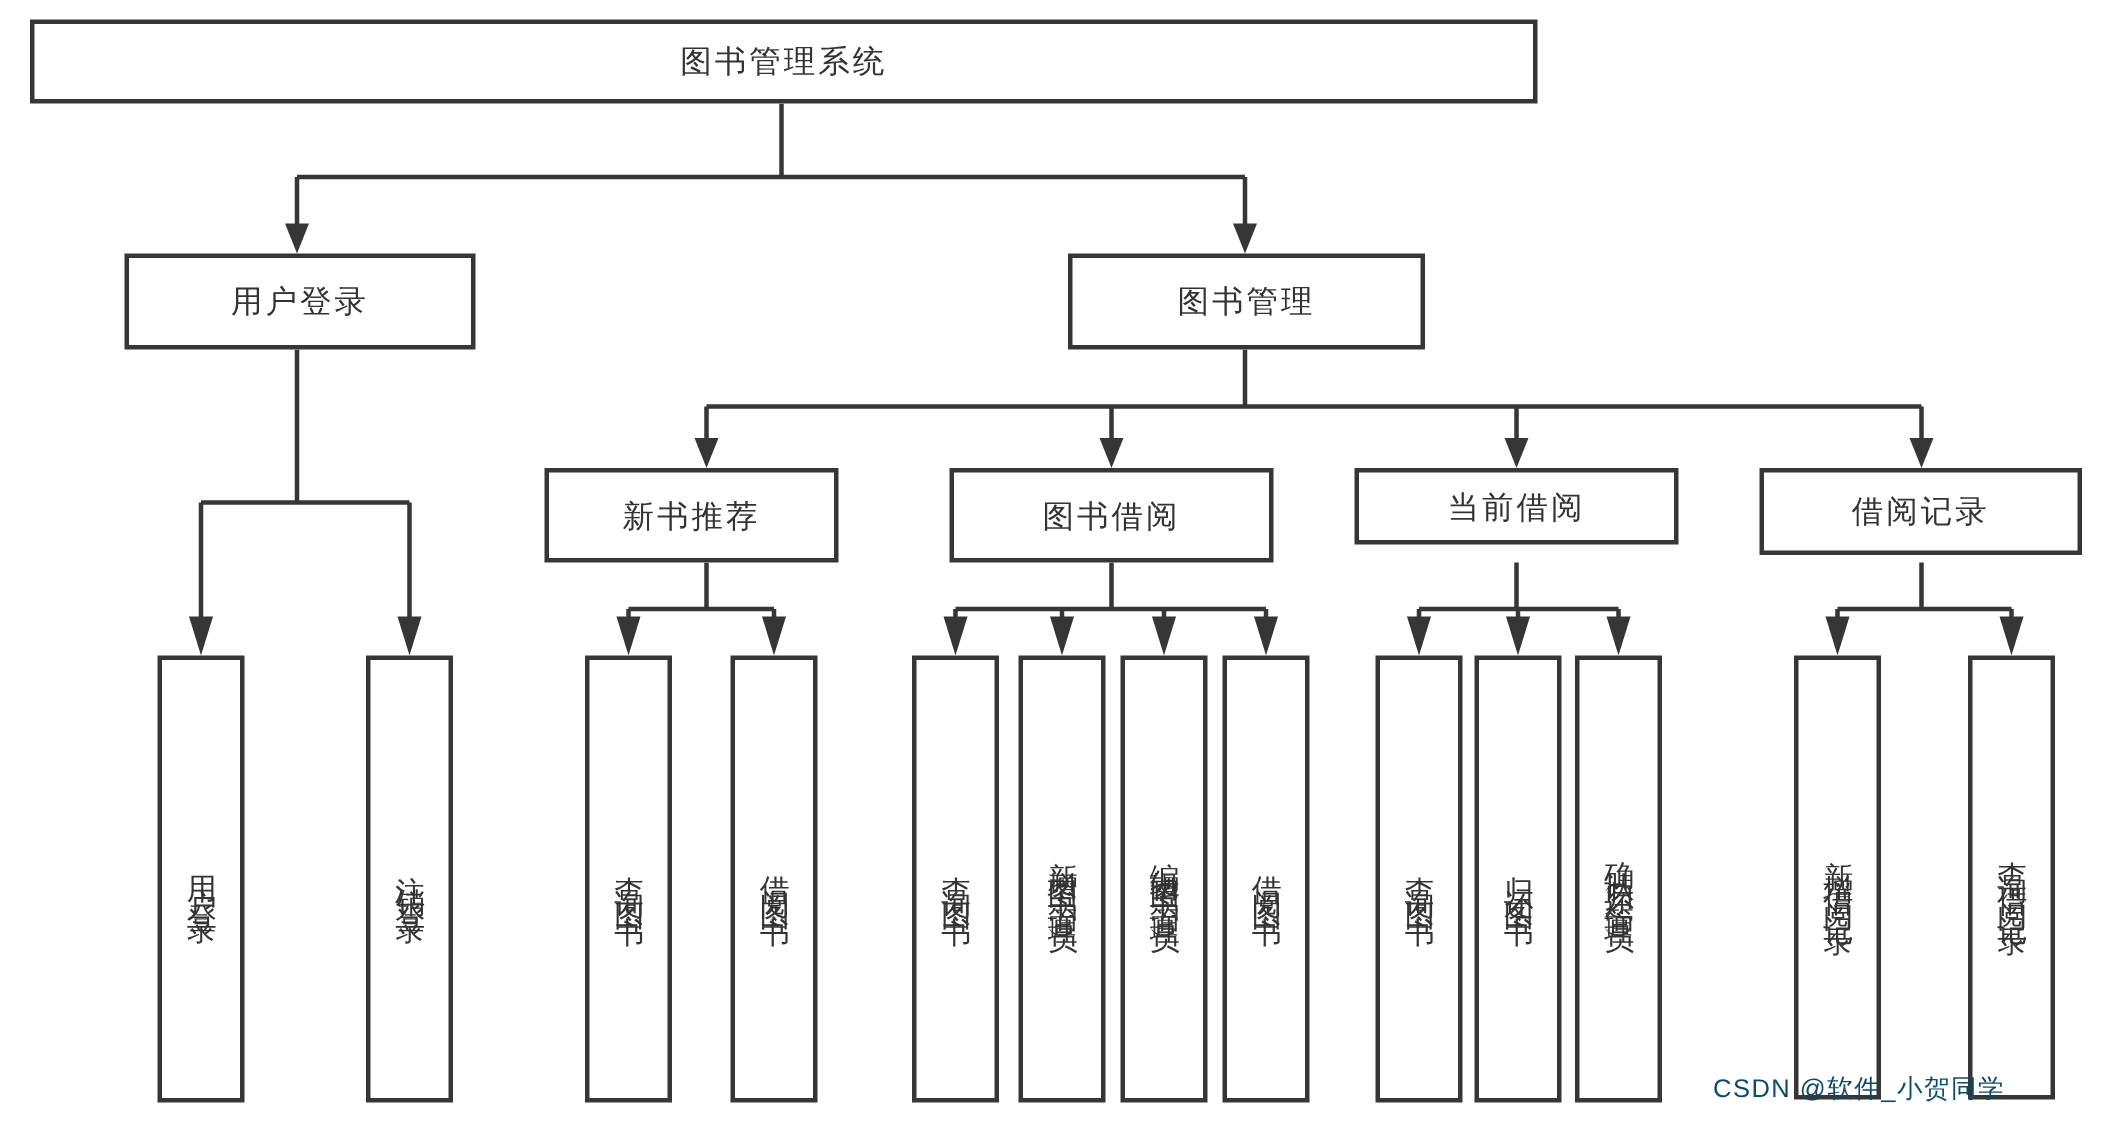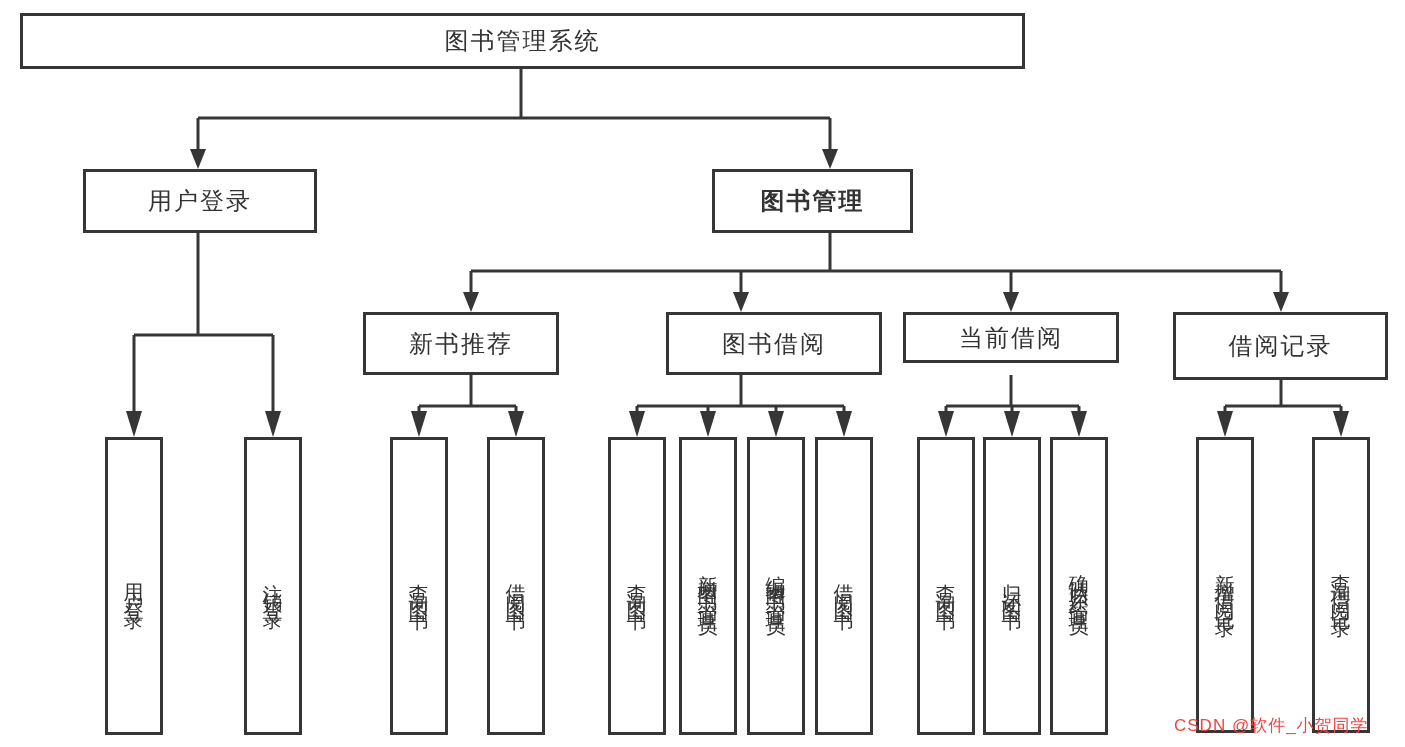--- a/index.html
+++ b/index.html
@@ -10,38 +10,38 @@
     font-family:"Liberation Sans","DejaVu Sans",sans-serif;
     overflow:hidden;
   }
   #wires{position:absolute;left:0;top:0;width:1405px;height:747px;}
   .hbox{
     position:absolute;
     box-sizing:border-box;
     background:#ffffff;
     border:3px solid #363636;
     display:flex;align-items:center;justify-content:center;
-    font-size:24px;color:#333333;letter-spacing:2px;
+    font-size:21px;color:#333333;letter-spacing:2px;
     z-index:2;
   }
   .vbox{
     position:absolute;
     box-sizing:border-box;
     background:#ffffff;
     border:3px solid #363636;
     display:flex;align-items:center;justify-content:center;
     writing-mode:vertical-rl;
     font-size:20px;color:#333333;letter-spacing:9px;
     line-height:1;
     z-index:2;
   }
   #watermark{
     position:absolute;
-    left:1174px;top:714px;
-    font-size:17px;color:#ef4444;
+    left:1142px;top:714px;
+    font-size:17px;color:#0c4a6e;
     letter-spacing:1px;
     z-index:5;
     white-space:nowrap;
   }
 </style>
 </head>
 <body>
 
 <div id="canvas">
 
@@ -88,26 +88,26 @@
       <polygon points="1079,437 1071,411 1087,411"></polygon>
 
       <polygon points="1225,437 1217,411 1233,411"></polygon>
       <polygon points="1341,437 1333,411 1349,411"></polygon>
     </g>
   </svg>
 
   <div class="hbox" style="left:20px;top:13px;width:1005px;height:56px;">图书管理系统</div>
 
   <div class="hbox" style="left:83px;top:169px;width:234px;height:64px;">用户登录</div>
-  <div class="hbox" style="left:712px;top:169px;width:201px;height:64px;font-weight:bold;">图书管理</div>
+  <div class="hbox" style="left:712px;top:169px;width:238px;height:64px;">图书管理</div>
 
   <div class="hbox" style="left:363px;top:312px;width:196px;height:63px;">新书推荐</div>
-  <div class="hbox" style="left:633px;top:312px;width:216px;height:63px;margin-left:33px;">图书借阅</div>
+  <div class="hbox" style="left:633px;top:312px;width:216px;height:63px;">图书借阅</div>
   <div class="hbox" style="left:903px;top:312px;width:216px;height:51px;">当前借阅</div>
-  <div class="hbox" style="left:1173px;top:312px;width:215px;height:68px;">借阅记录</div>
+  <div class="hbox" style="left:1173px;top:312px;width:215px;height:58px;">借阅记录</div>
 
   <div class="vbox" style="left:105px;top:437px;width:58px;height:298px;">用户登录</div>
   <div class="vbox" style="left:244px;top:437px;width:58px;height:298px;">注销登录</div>
 
   <div class="vbox" style="left:390px;top:437px;width:58px;height:298px;">查询图书</div>
   <div class="vbox" style="left:487px;top:437px;width:58px;height:298px;">借阅图书</div>
 
   <div class="vbox" style="left:608px;top:437px;width:58px;height:298px;">查询图书</div>
   <div class="vbox" style="left:679px;top:437px;width:58px;height:298px;letter-spacing:6px;">新增图书（管理员）</div>
   <div class="vbox" style="left:747px;top:437px;width:58px;height:298px;letter-spacing:6px;">编辑图书（管理员）</div>

